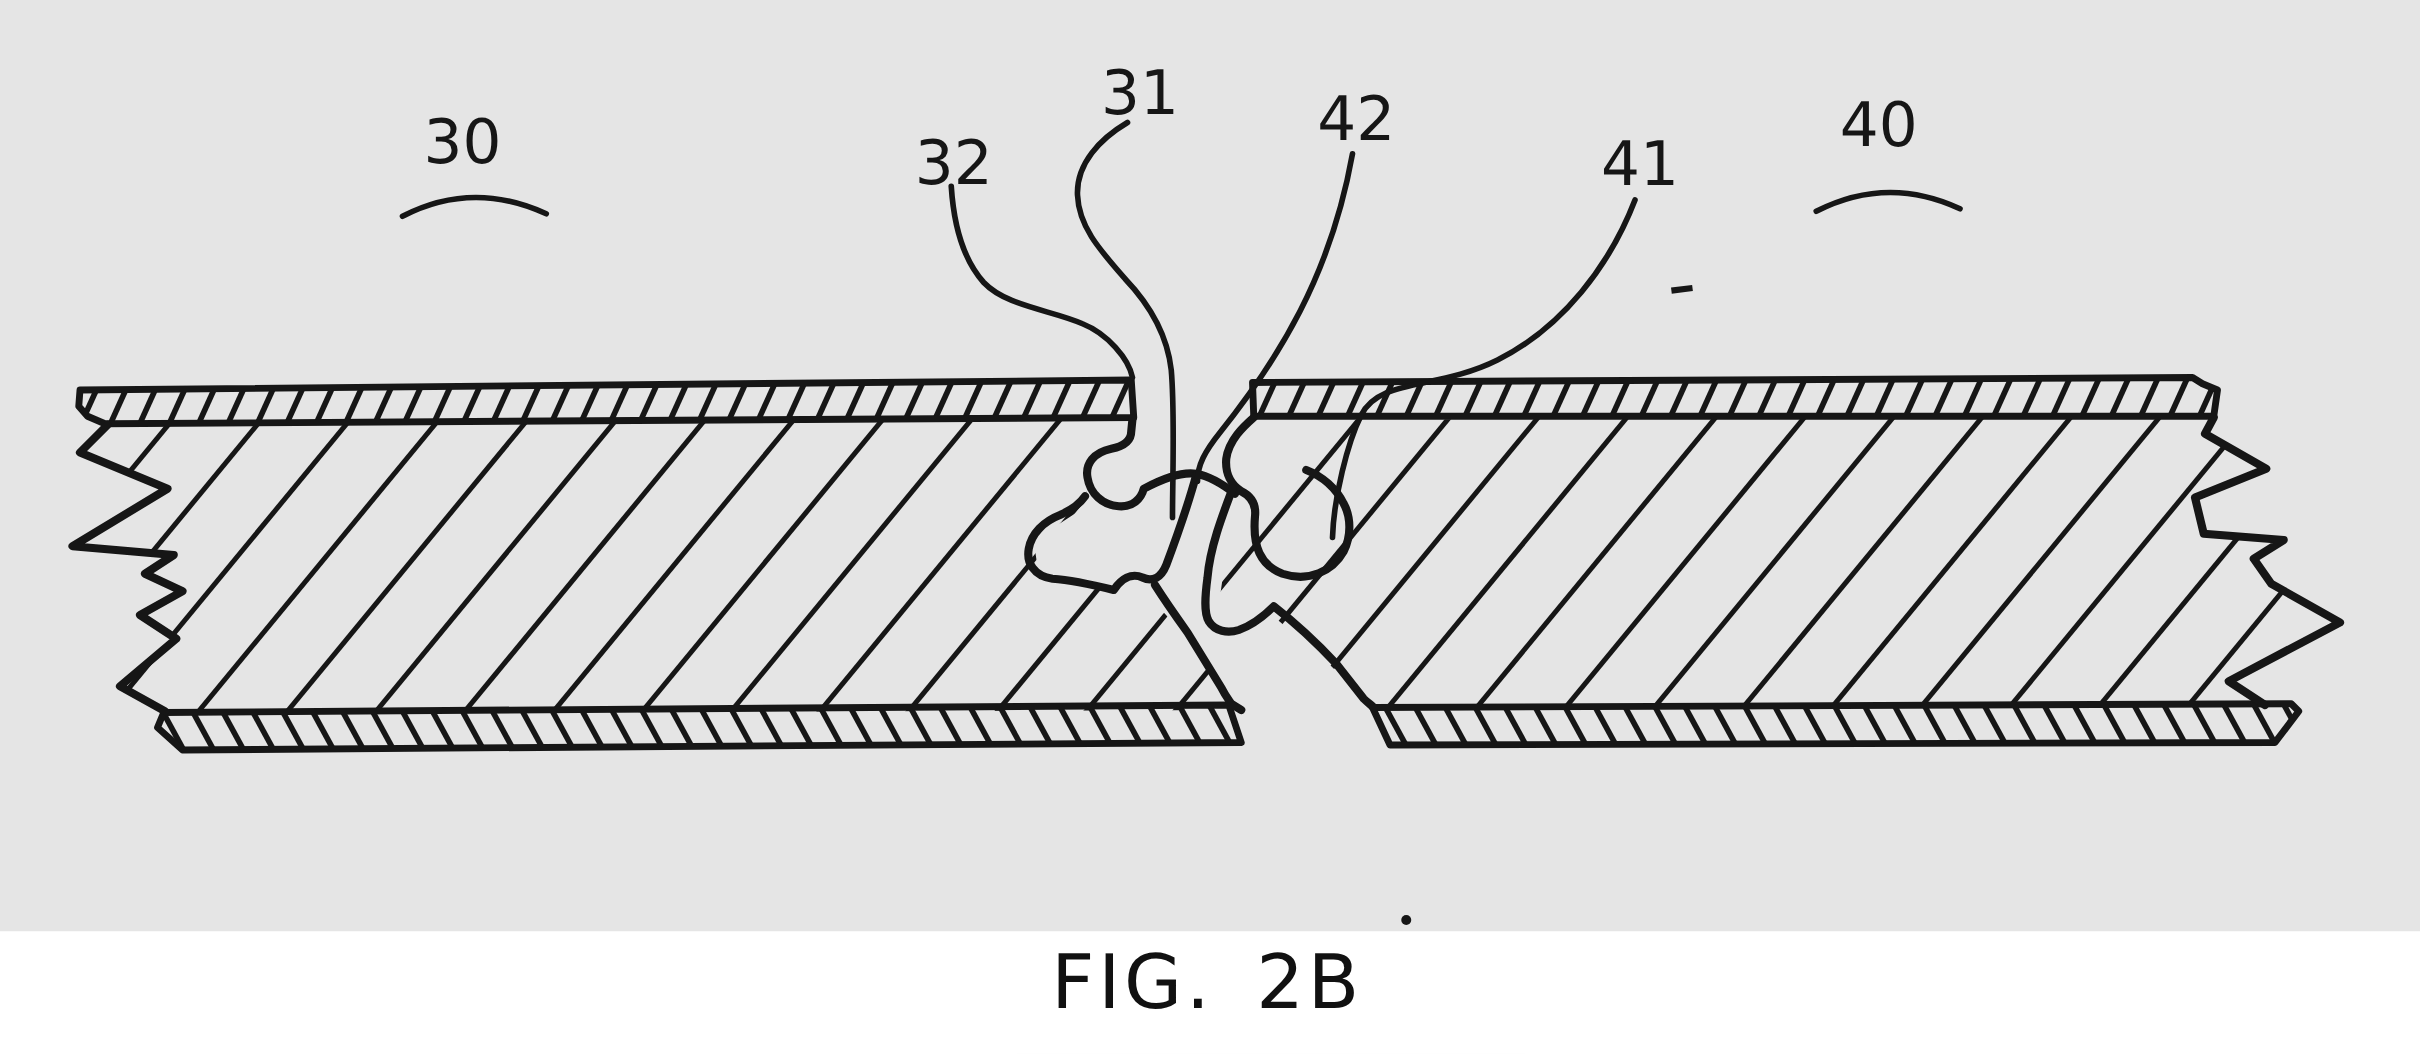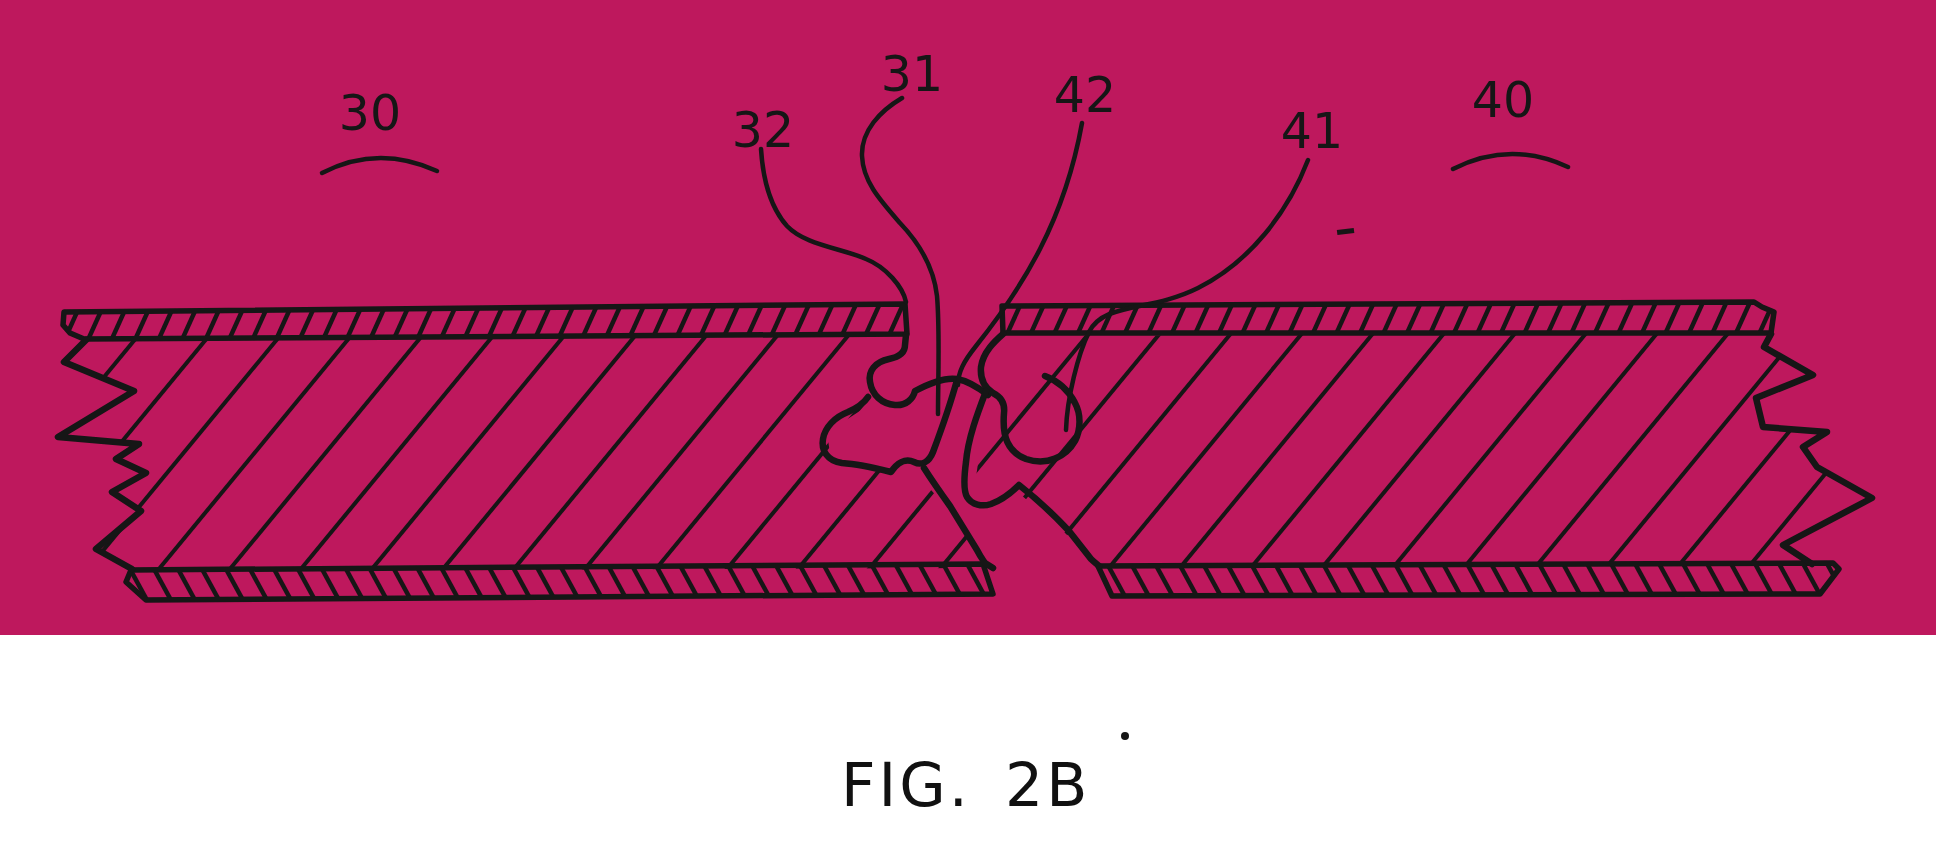--- a/index.html
+++ b/index.html
@@ -6,22 +6,22 @@
     margin: 0;
     padding: 0;
     background: #ffffff;
     width: 1936px;
     height: 843px;
     overflow: hidden;
   }
   .stage {
     position: relative;
     width: 1936px;
-    height: 635px;
-    background: #be185d;
+    height: 745px;
+    background: #e5e5e5;
   }
   svg.figure {
     display: block;
     width: 1936px;
     height: 843px;
   }
   .ink-stroke {
     fill: none;
     stroke: #161616;
     stroke-linecap: round;

